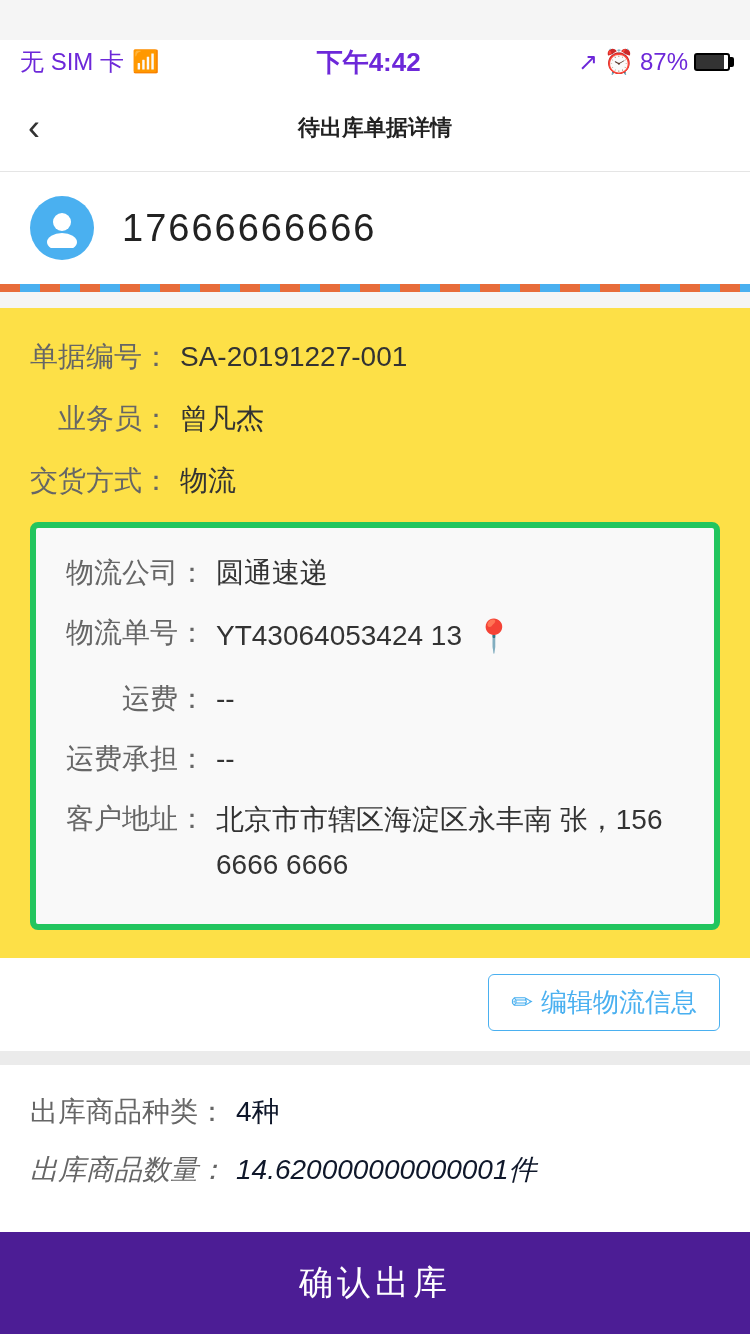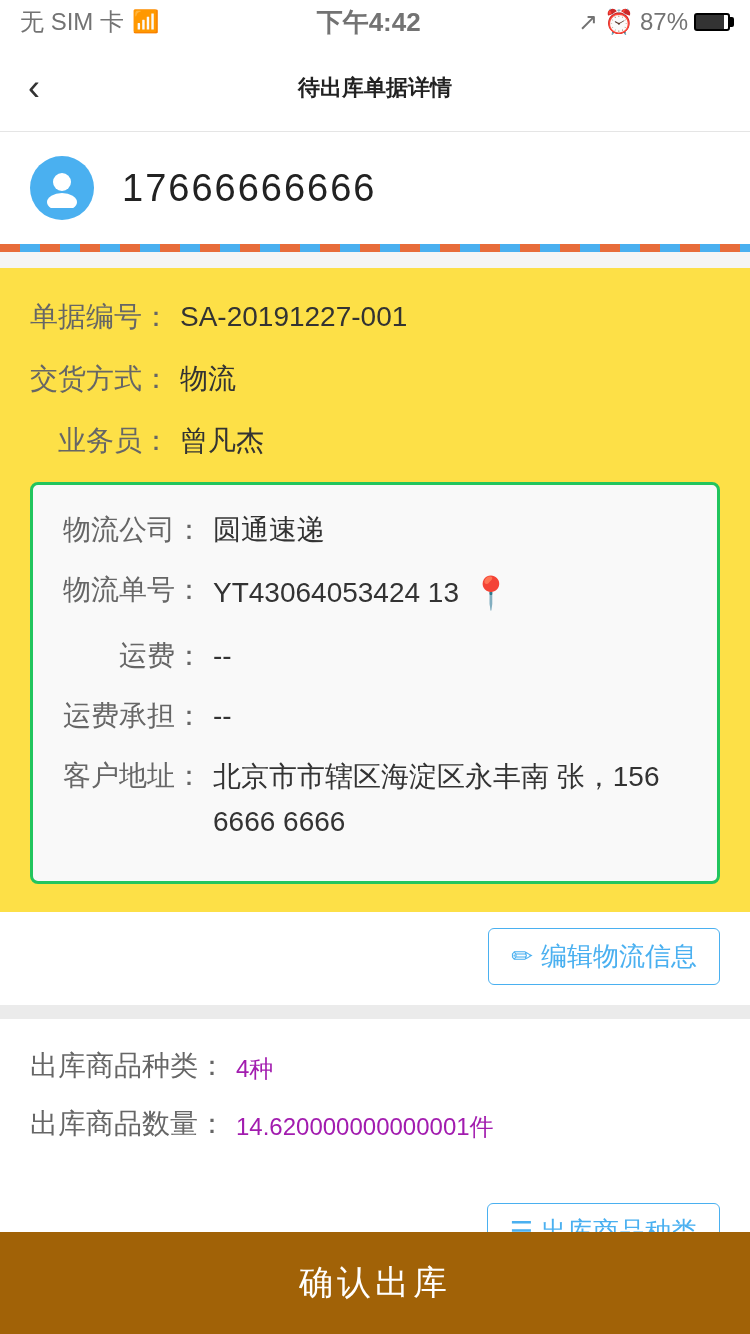--- a/index.html
+++ b/index.html
@@ -16,21 +16,22 @@
     
     .status-bar {
       width: 750px;
       height: 44px;
       background: #fff;
       display: flex;
       align-items: center;
       justify-content: space-between;
       padding: 0 20px;
       font-size: 24px;
-      color: #737373;
+      color: #6d28d9;
+      margin-top: 40px;
     }
     .status-left { display: flex; align-items: center; gap: 8px; }
     .status-center { font-weight: 700; font-size: 26px; }
     .status-right { display: flex; align-items: center; gap: 6px; font-size: 24px; }
     .wifi-icon { font-size: 22px; }
 
     
     .nav-bar {
       width: 750px;
       height: 88px;
@@ -114,21 +115,21 @@
     .info-value {
       color: #333;
       font-size: 28px;
       flex: 1;
       padding-left: 10px;
     }
 
     
     .logistics-card {
       background: #f9f9f9;
-      border: 3px solid #22c55e;
+      border: 6px solid #22c55e;
       border-radius: 8px;
       margin-top: 16px;
       padding: 24px 30px;
     }
     .logistics-row {
       display: flex;
       align-items: flex-start;
       margin-bottom: 18px;
       line-height: 1.5;
     }
@@ -190,34 +191,34 @@
       background: #ebebeb;
     }
 
     
     .goods-section {
       background: #fff;
       padding: 28px 30px;
     }
     .goods-row {
       display: flex;
-      align-items: flex-end;
+      align-items: flex-start;
       margin-bottom: 20px;
     }
-    .goods-row:last-child { margin-bottom: 16px; }
+    .goods-row:last-child { margin-bottom: 16px; font-style: italic; }
     .goods-label {
       color: #666;
       font-size: 28px;
       min-width: 170px;
       text-align: right;
       flex-shrink: 0;
     }
     .goods-value {
-      color: #a21caf;
-      font-size: 24px;
+      color: #0f172a;
+      font-size: 28px;
       padding-left: 10px;
     }
 
     
     .view-detail-btn {
       display: inline-flex;
       align-items: center;
       gap: 8px;
       border: 1px solid #4ab0f0;
       border-radius: 6px;
@@ -237,21 +238,21 @@
     
     .empty-space {
       background: #f5f5f5;
       flex: 1;
       min-height: 200px;
     }
 
     
     .confirm-btn-wrapper {
       width: 750px;
-      background: #a16207;
+      background: #4c1d95;
       padding: 28px 4px;
       display: flex;
       align-items: center;
       justify-content: center;
       position: fixed;
       bottom: 0;
       left: 0;
       cursor: pointer;
     }
     .confirm-btn-text {
@@ -302,26 +303,26 @@
   </div>
 
   <div class="dashed-divider"></div>
 
   <div class="info-section">
     <div class="info-row">
       <span class="info-label">单据编号：</span>
       <span class="info-value">SA-20191227-001</span>
     </div>
     <div class="info-row">
+      <span class="info-label">业务员：</span>
+      <span class="info-value">曾凡杰</span>
+    </div>
+    <div class="info-row">
       <span class="info-label">交货方式：</span>
       <span class="info-value">物流</span>
-    </div>
-    <div class="info-row">
-      <span class="info-label">业务员：</span>
-      <span class="info-value">曾凡杰</span>
     </div>
 
     <div class="logistics-card">
       <div class="logistics-row">
         <span class="logistics-label">物流公司：</span>
         <span class="logistics-value">圆通速递</span>
       </div>
       <div class="logistics-row">
         <span class="logistics-label">物流单号：</span>
         <span class="logistics-value">

